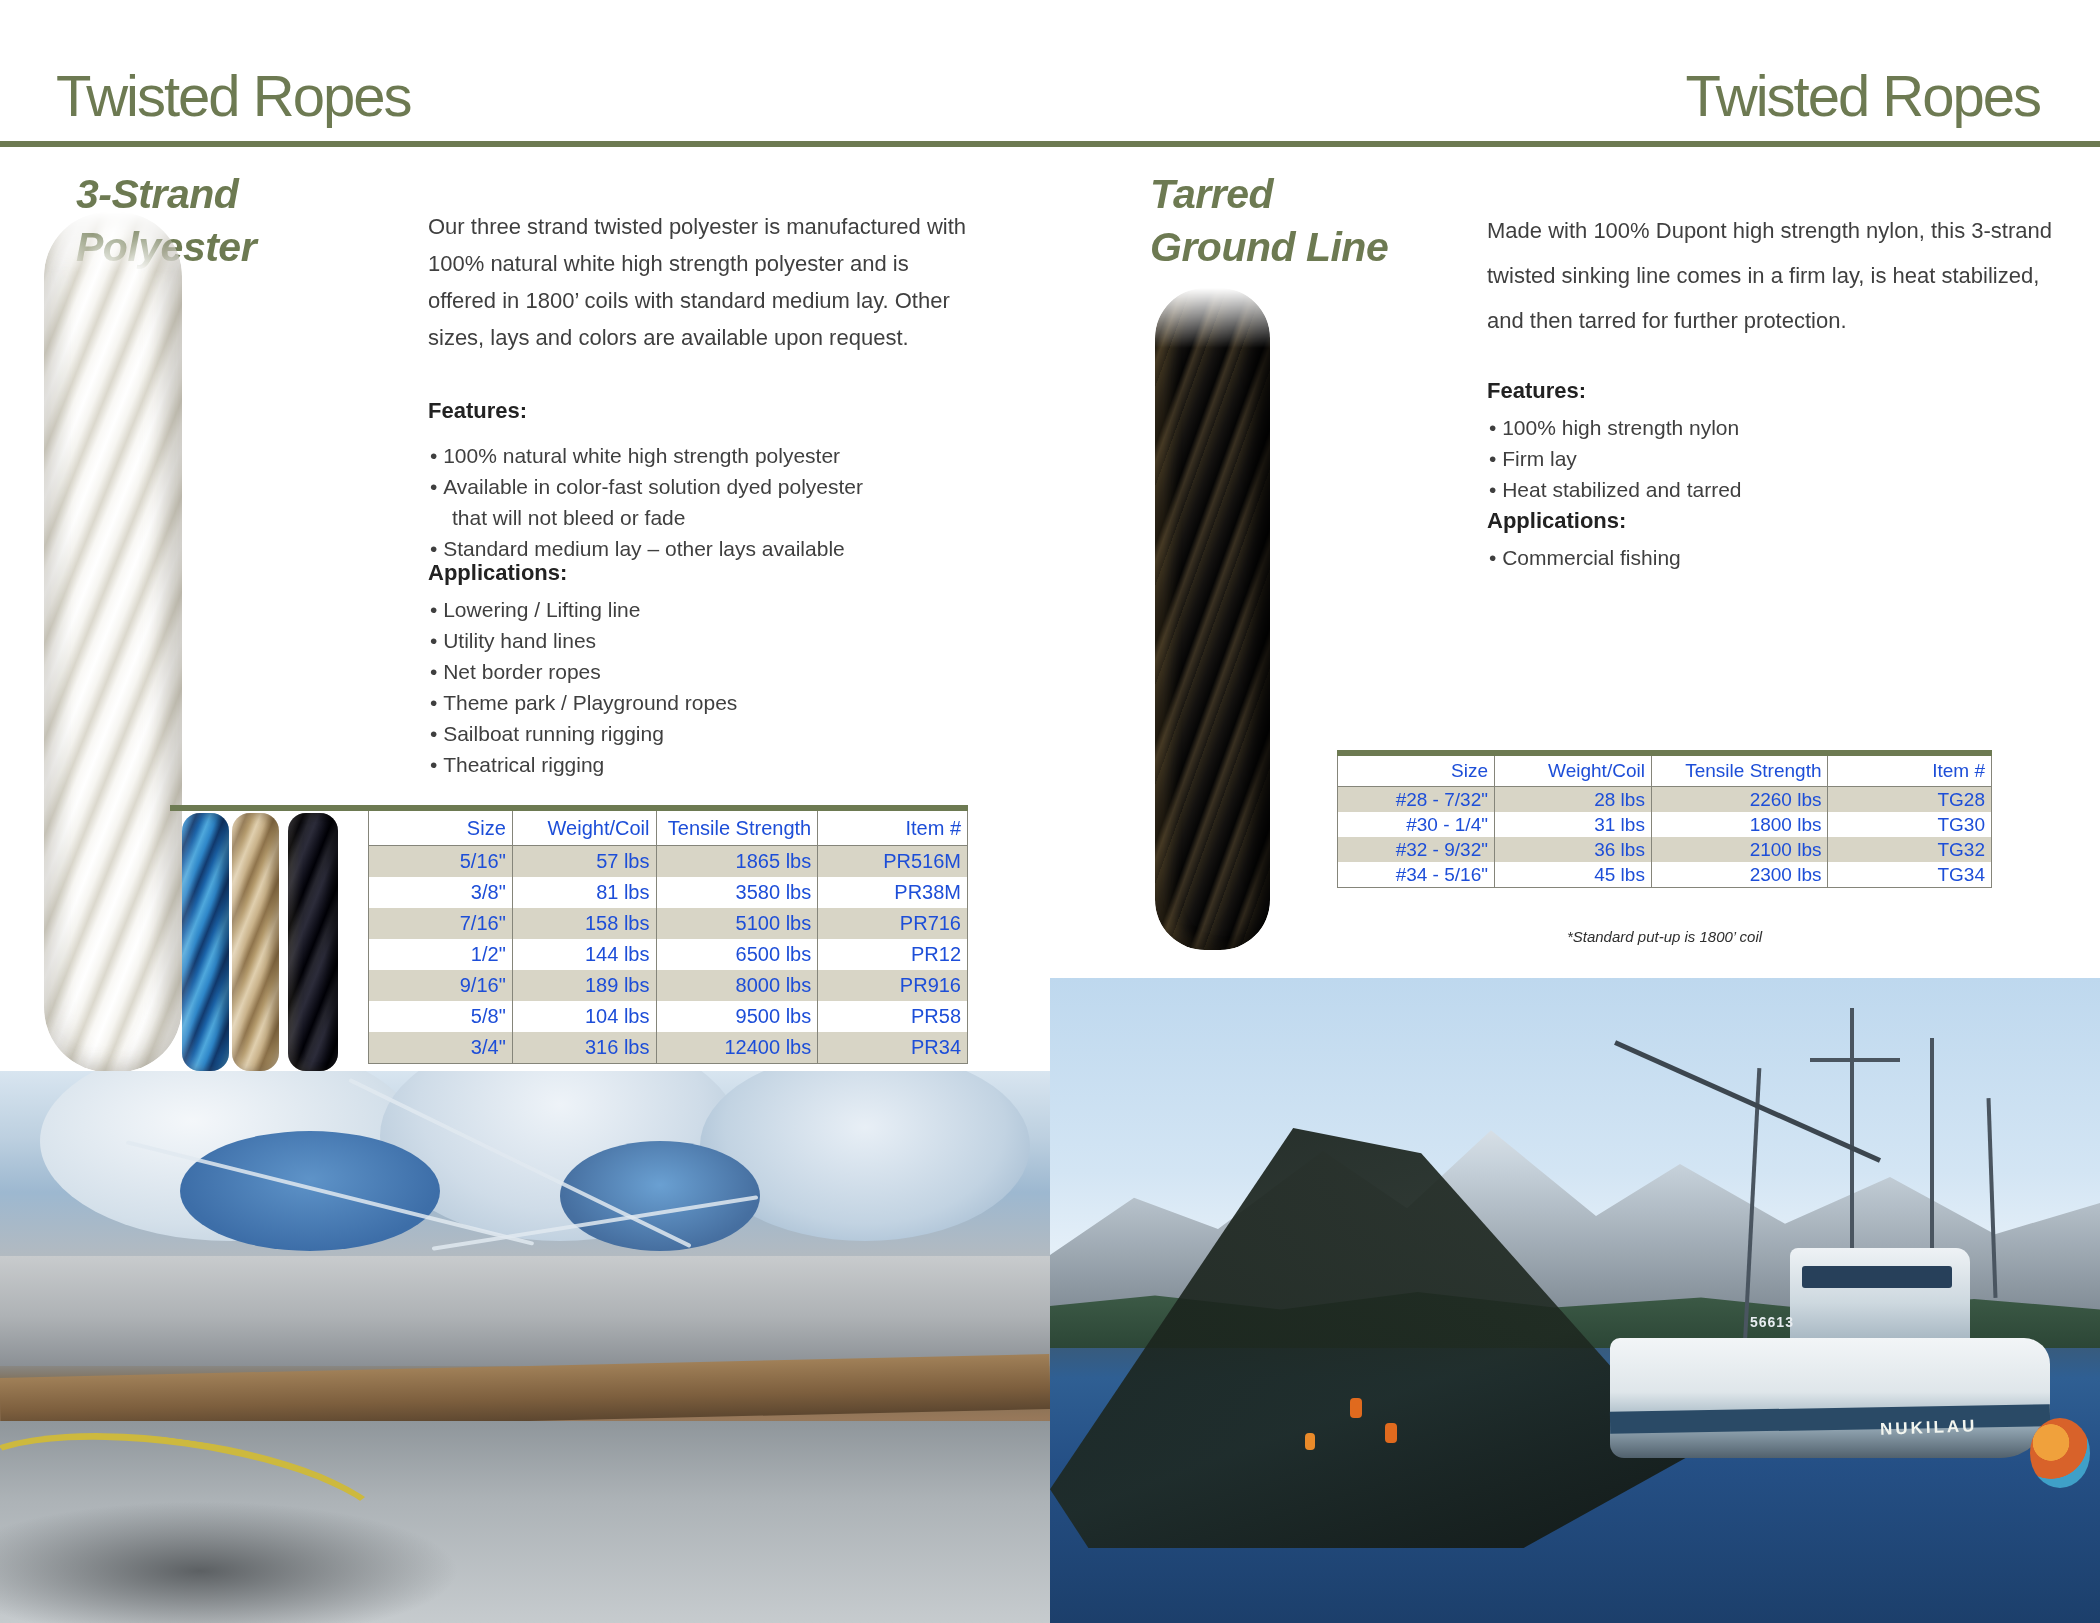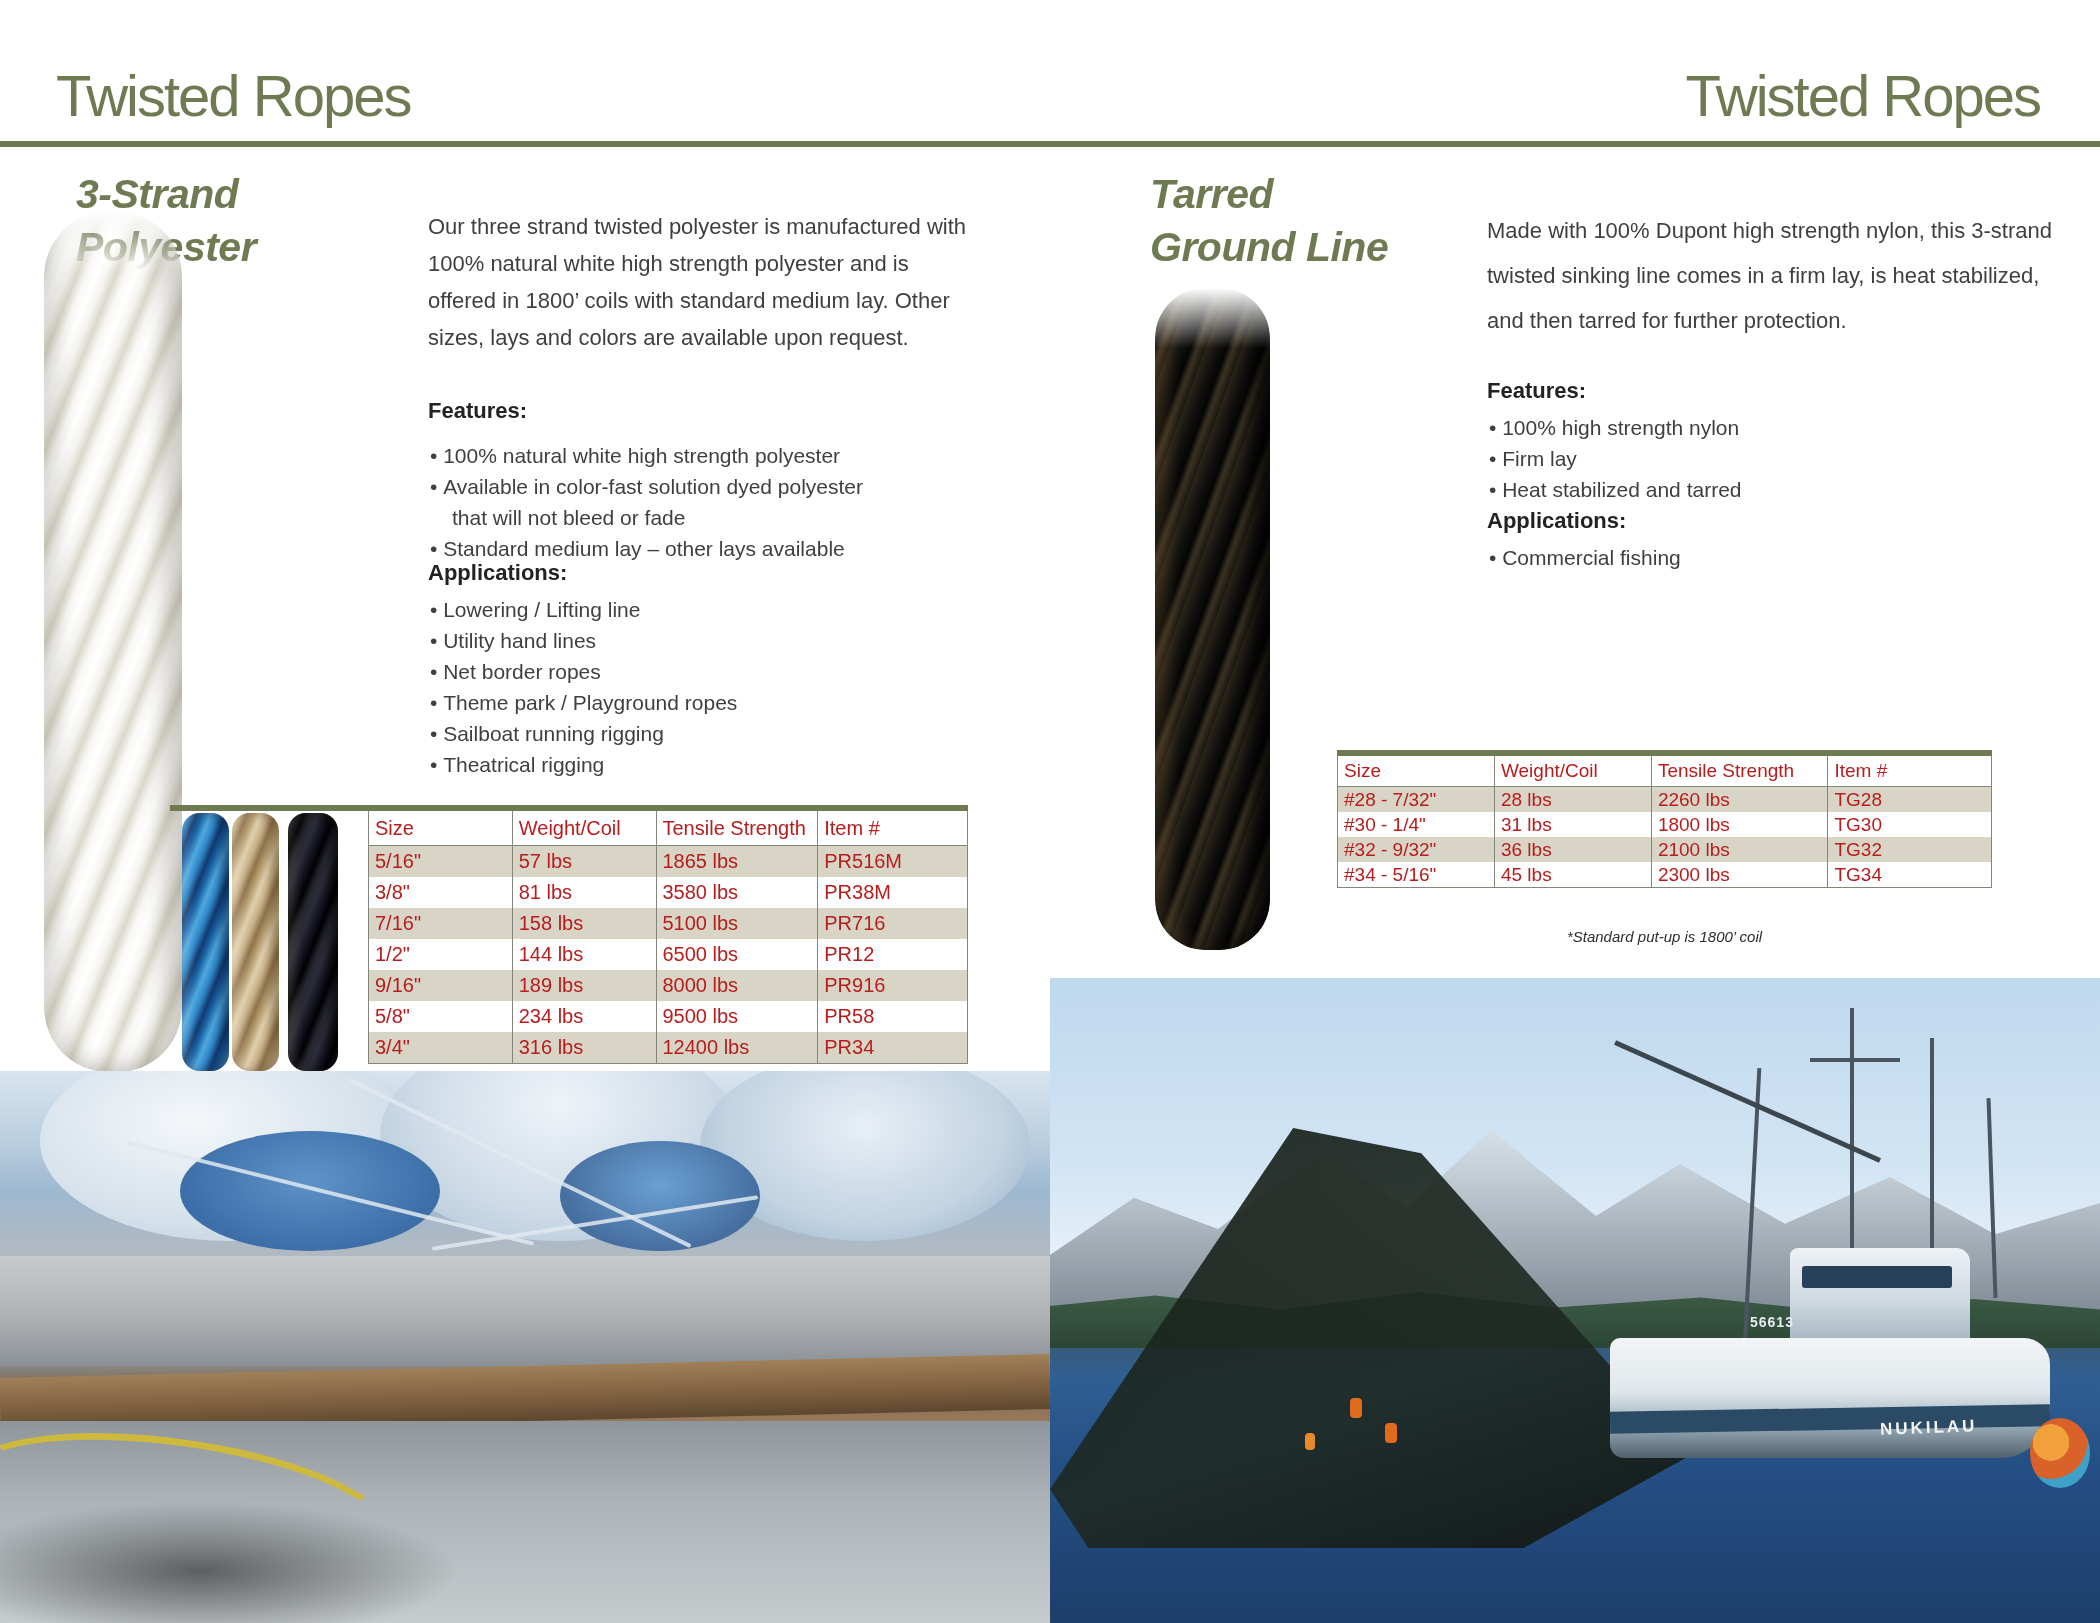--- a/index.html
+++ b/index.html
@@ -64,21 +64,21 @@
   #rope-tarred{left:1155px;top:288px;width:115px;height:662px;border-radius:50px;
     background:repeating-linear-gradient(110deg,#2b2519 0px,#141210 10px,#050505 20px,#3a3122 26px,#1a1712 34px);
     box-shadow:inset -16px 0 20px rgba(0,0,0,.7), inset 14px 0 14px rgba(120,95,50,.25);}
   .table-topline{position:absolute;left:170px;top:805px;width:200px;height:6px;background:#6d7a52;}
 
   
   table.spec-table{position:absolute;border-collapse:collapse;background:#fff;
     border-left:1px solid #85857a;border-right:1px solid #85857a;border-bottom:1px solid #85857a;}
   table.spec-table th, table.spec-table td{
     border-left:1px solid #85857a;border-right:1px solid #85857a;
-    text-align:left;font-weight:400;color:#b91c1c;padding:0 6px;}
+    text-align:right;font-weight:400;color:#1d4ed8;padding:0 6px;}
   table.spec-table thead tr{border-bottom:1px solid #85857a;}
   table.spec-table tbody tr.stripe{background:#d8d5c6;}
   #left-table{left:368px;top:805px;width:600px;font-size:20px;border-top:6px solid #6d7a52;}
   #left-table th{height:34px;}
   #left-table td{height:31px;}
   #right-table{left:1337px;top:750px;width:655px;font-size:19px;border-top:6px solid #6d7a52;}
   #right-table th{height:30px;}
   #right-table td{height:25px;}
   .c-size{width:24%;} .c-weight{width:24%;} .c-tensile{width:27%;} .c-item{width:25%;}
 
@@ -211,21 +211,21 @@
       <td>PR12</td>
     </tr>
     <tr class="stripe">
       <td>9/16"</td>
       <td>189 lbs</td>
       <td>8000 lbs</td>
       <td>PR916</td>
     </tr>
     <tr>
       <td>5/8"</td>
-      <td>234 lbs</td>
+      <td>104 lbs</td>
       <td>9500 lbs</td>
       <td>PR58</td>
     </tr>
     <tr class="stripe">
       <td>3/4"</td>
       <td>316 lbs</td>
       <td>12400 lbs</td>
       <td>PR34</td>
     </tr>
   </tbody>

